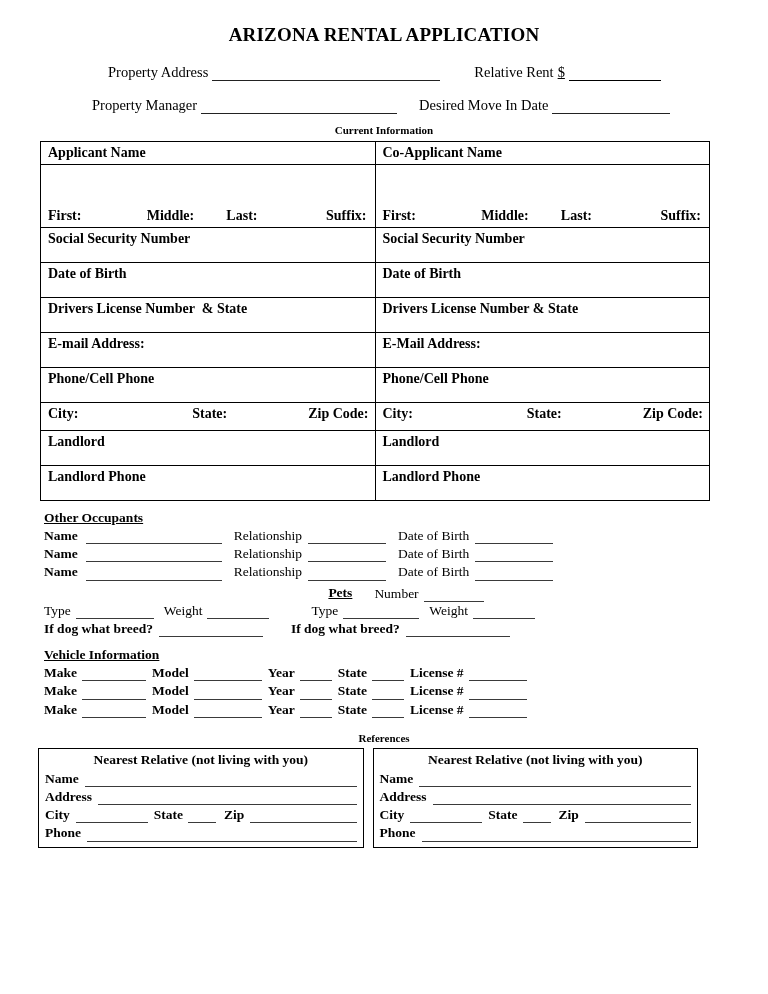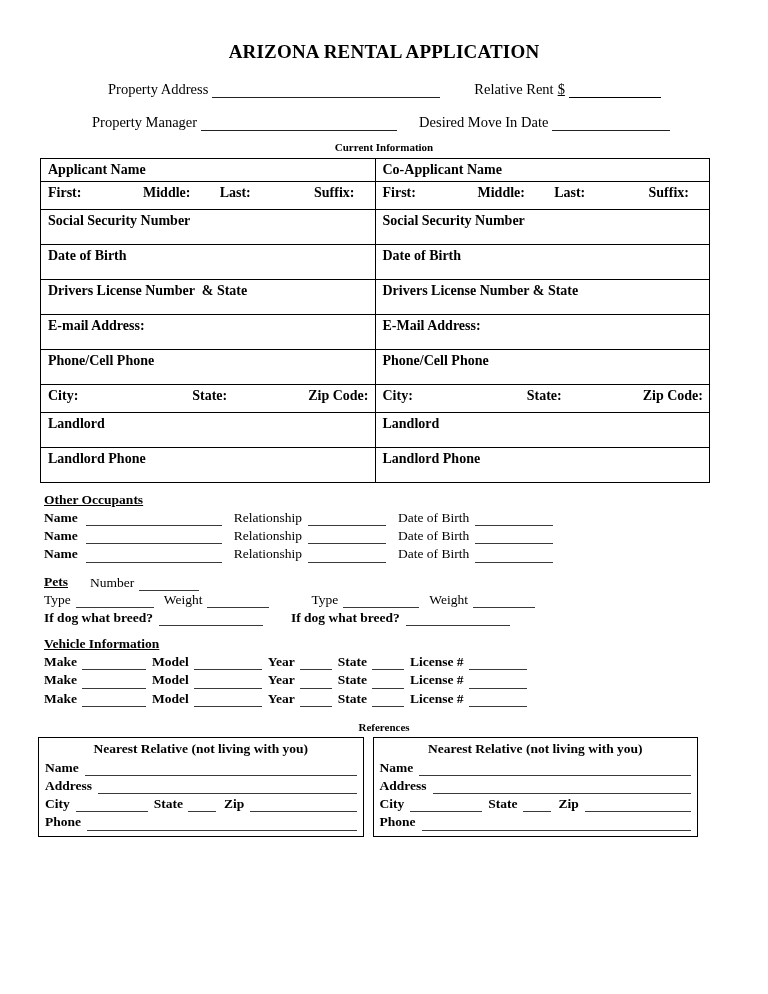--- a/index.html
+++ b/index.html
@@ -15,21 +15,21 @@
   }
 
   .page { position: relative; width: 768px; height: 994px; padding: 0; }
 
   
   .doc-title {
     text-align: center;
     font-size: 19px;
     font-weight: bold;
     letter-spacing: 0.2px;
-    margin-top: 42px;
+    margin-top: 25px;
     line-height: 1.1;
   }
 
   
   .hdr-row {
     display: flex;
     align-items: flex-end;
     font-size: 14.5px;
     margin-top: 18px;
     padding: 0 48px 0 108px;
@@ -66,21 +66,21 @@
     padding: 3px 0 3px 7px;
     font-size: 14px;
     font-weight: bold;
     vertical-align: top;
     height: 35px;
   }
   .info-table tr.name-row td { height: 20px; }
   .info-table tr.subname-row td { height: 28px; }
   .info-table td.col { width: 50%; }
 
-  .fourcol { display: flex; width: 100%; padding-right: 20px; }
+  .fourcol { display: flex; width: 100%; padding-right: 8px; margin-top: 40px; }
   .fourcol span { white-space: nowrap; }
   .fourcol .c1 { flex: 0 0 31%; }
   .fourcol .c2 { flex: 0 0 25%; }
   .fourcol .c3 { flex: 1 1 auto; }
   .fourcol .c4 { flex: 0 0 auto; }
 
   .threecol { display: flex; width: 100%; padding-right: 6px; }
   .threecol span { white-space: nowrap; }
   .threecol .c1 { flex: 0 0 45%; }
   .threecol .c2 { flex: 1 1 auto; }
@@ -94,21 +94,21 @@
     font-size: 13.5px;
     margin-top: 9px;
     margin-bottom: 1px;
     display: inline-block;
   }
   .ln { display: flex; align-items: flex-end; line-height: 1.28; margin-bottom: 1px; }
   .ln b, .ln span.lbl { font-weight: bold; white-space: nowrap; }
   .ln span.lbl-n { font-weight: normal; white-space: nowrap; }
   .u { border-bottom: 1px solid #3a3a3a; height: 12px; }
 
-  .pets-head-row { display:flex; align-items:flex-end; margin-top: 11px; }
+  .pets-head-row { display:flex; align-items:flex-end; margin-top: 4px; justify-content: center; }
 
   
   .refs-wrap {
     display: flex;
     margin: 0 0 0 38px;
     width: 660px;
     gap: 9px;
   }
   .ref-box {
     flex: 1 1 50%;

